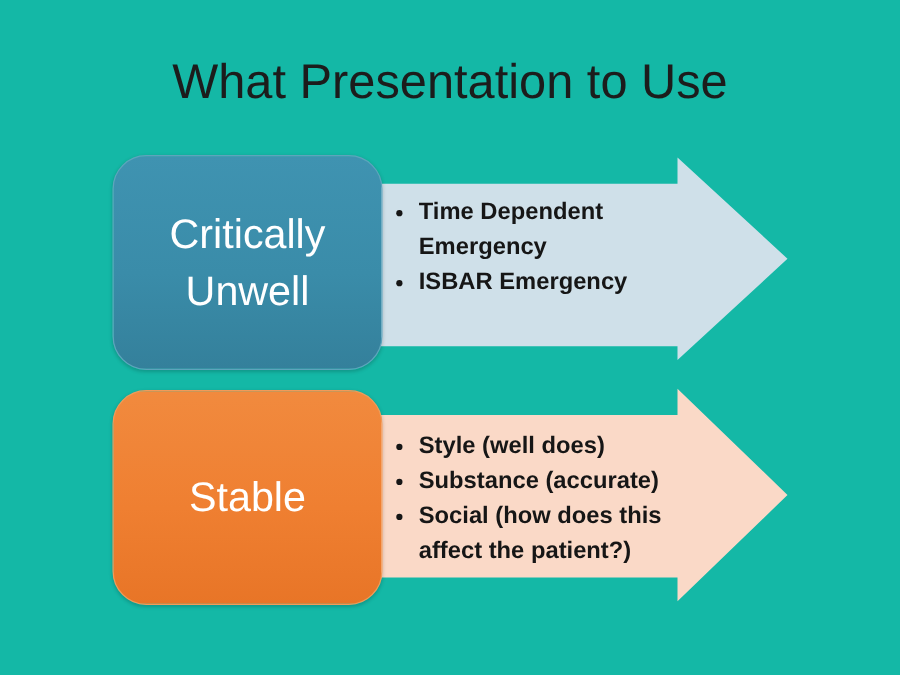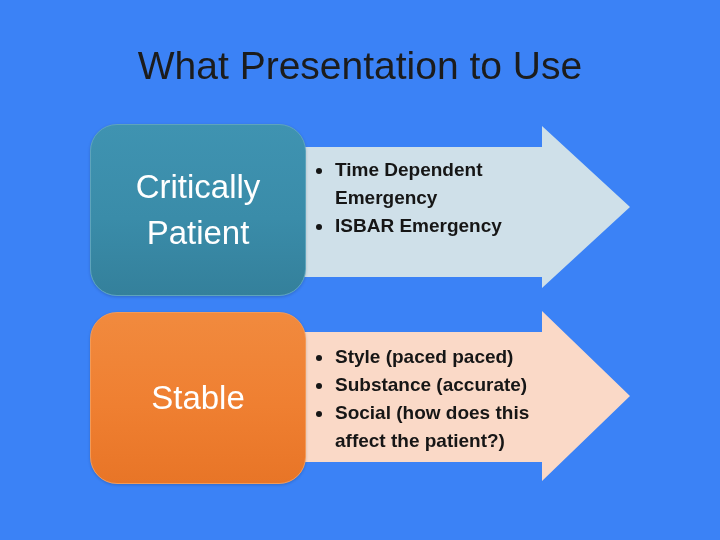--- a/index.html
+++ b/index.html
@@ -5,21 +5,21 @@
   html, body {
     margin: 0;
     padding: 0;
     background: #ffffff;
     font-family: "Liberation Sans", sans-serif;
   }
   .slide {
     position: relative;
     width: 720px;
     height: 540px;
-    background: #3b82f6;
+    background: #14b8a6;
     overflow: hidden;
   }
   .slide-title {
     position: absolute;
     top: 44px;
     left: 0;
     width: 720px;
     text-align: center;
     font-size: 39px;
     font-weight: 400;
@@ -81,35 +81,35 @@
 <div class="slide">
 
   <div class="slide-title">What Presentation to Use</div>
 
   <svg class="arrow-svg arrow-1" width="380" height="168" viewBox="0 0 380 168">
     <polygon points="0,23 289,23 289,2 377,83 289,164 289,153 0,153" fill="#CFE0E9"></polygon>
   </svg>
 
   <div class="category-box teal">
     <div>Critically</div>
-    <div>Patient</div>
+    <div>Unwell</div>
   </div>
 
   <ul class="bullet-list list-1">
     <li>Time Dependent Emergency</li>
     <li>ISBAR Emergency</li>
   </ul>
 
   <svg class="arrow-svg arrow-2" width="380" height="172" viewBox="0 0 380 172">
     <polygon points="0,22 289,22 289,1 377,86 289,171 289,152 0,152" fill="#FAD9C7"></polygon>
   </svg>
 
   <div class="category-box orange">
     <div>Stable</div>
   </div>
 
   <ul class="bullet-list list-2">
-    <li>Style (paced paced)</li>
+    <li>Style (well does)</li>
     <li>Substance (accurate)</li>
     <li>Social (how does this affect the patient?)</li>
   </ul>
 
 </div>
 
 </body></html>

